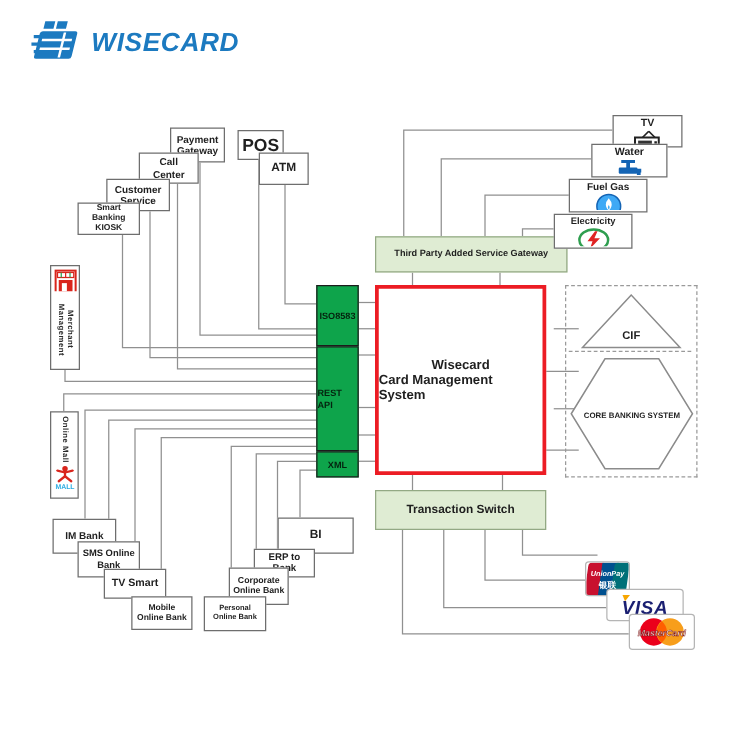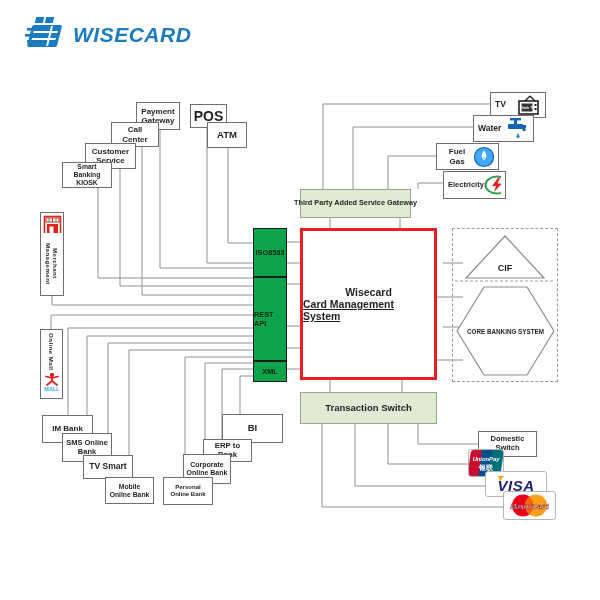--- a/index.html
+++ b/index.html
@@ -10,25 +10,25 @@
         align-items:center;justify-content:center;text-align:center;font-weight:bold;
         color:#1f1f1f;line-height:1.15;padding:1px 2px;box-sizing:border-box;}
   .soft{background:#dfecd3;border:1px solid #93a984;}
   .gb{position:absolute;left:253px;width:34px;background:#0ea44b;border:1px solid #1c1c1c;
       display:flex;align-items:center;justify-content:center;font-weight:bold;font-size:7.3px;
       color:#05230f;box-sizing:border-box;z-index:2;}
   .redbox{position:absolute;left:300px;top:228px;width:137px;height:152px;background:#fff;
       border:3px solid #ec1c24;box-sizing:border-box;display:flex;flex-direction:column;
       align-items:center;justify-content:center;z-index:2;}
   .redbox .l1{font-weight:bold;font-size:10.5px;color:#1f1f1f;}
-  .redbox .l2{font-weight:bold;font-size:10.5px;color:#1f1f1f;text-decoration:underline;}
+  .redbox .l2{font-weight:bold;font-size:10.5px;color:#1f1f1f;}
   .dashedbox{position:absolute;left:452px;top:228px;width:106px;height:154px;
       border:1px dashed #9a9a9a;box-sizing:border-box;z-index:1;}
   .vlabel{writing-mode:vertical-rl;font-weight:bold;font-size:6.2px;letter-spacing:.4px;color:#2a2a2a;}
-  .util{justify-content:space-between;padding:1px 4px;}
+  .util{justify-content:space-between;padding:1px 4px;flex-direction:column;}
   .util .lbl{font-size:8.5px;}
   .card{position:absolute;border:1px solid #b5b5b5;border-radius:3px;background:#fff;
         box-sizing:border-box;display:flex;justify-content:center;overflow:hidden;}
   .brand{position:absolute;left:73px;top:23px;font-size:21px;font-weight:bold;font-style:italic;
         color:#1c7ac0;letter-spacing:.5px;z-index:3;}
 </style>
 </head>
 <body>
 
 <div id="canvas">
@@ -129,21 +129,21 @@
         <rect x="3" y="7" width="15" height="5" rx="1"></rect>
         <rect x="9" y="2" width="3" height="6"></rect>
         <rect x="5" y="1" width="11" height="2.4"></rect>
         <rect x="16" y="8" width="5" height="3"></rect>
         <rect x="17.5" y="10" width="3" height="4"></rect>
       </g>
       <path d="M13 16 q2.5 4 0 5.5 q-2.5 -1.5 0 -5.5" fill="#2a8fd8"></path>
       <circle cx="13" cy="19.5" r="1.6" fill="#2a8fd8"></circle>
     </svg>
   </div>
-  <div class="node util" style="left:436px;top:143px;width:63px;height:27px;z-index:3">
+  <div class="node util" style="left:455px;top:143px;width:63px;height:27px;z-index:3">
     <span class="lbl" style="font-size:8px">Fuel Gas</span>
     <svg width="22" height="22">
       <circle cx="11" cy="11" r="9.5" fill="#3fa9f5" stroke="#1464b4" stroke-width="1.2"></circle>
       <path d="M11 4.5 q3.5 4 1.8 7.5 q-0.6 1.6 -1.8 2.2 q-1.2 -0.6 -1.8 -2.2 q-1.7 -3.5 1.8 -7.5" fill="#fff"></path>
       <path d="M11 10 q1.4 2 0 3.6 q-1.4 -1.6 0 -3.6" fill="#3fa9f5"></path>
     </svg>
   </div>
   <div class="node util" style="left:443px;top:171px;width:63px;height:28px;z-index:4">
     <span class="lbl" style="font-size:7.5px">Electricity</span>
     <svg width="26" height="20">
@@ -178,21 +178,21 @@
         <line x1="9" y1="9" x2="14" y2="13"></line>
       </g>
       <text x="9" y="19" font-size="5.5" font-weight="bold" fill="#29abe2" text-anchor="middle">MALL</text>
     </svg>
   </div>
 
   <div class="gb" style="top:228px;height:49px">ISO8583</div>
   <div class="gb" style="top:277px;height:84px">REST API</div>
   <div class="gb" style="top:361px;height:21px">XML</div>
 
-  <div class="node soft" style="left:300px;top:189px;width:111px;height:29px;font-size:7.3px;
+  <div class="node soft" style="left:300px;top:189px;width:154px;height:29px;font-size:7.3px;
        white-space:nowrap;z-index:2">Third Party Added Service Gateway</div>
 
   <div class="redbox">
     <div class="l1">Wisecard</div>
     <div class="l2">Card Management System</div>
   </div>
 
   <div class="dashedbox">
     <svg width="104" height="152">
       <line x1="2" y1="52" x2="102" y2="52" stroke="#9a9a9a" stroke-dasharray="3,2"></line>
@@ -207,21 +207,20 @@
 
   <div class="node" style="left:42px;top:415px;width:51px;height:28px;font-size:8px;z-index:1">IM Bank</div>
   <div class="node" style="left:62px;top:433px;width:50px;height:29px;font-size:7.5px;z-index:2">SMS Online Bank</div>
   <div class="node" style="left:83px;top:455px;width:50px;height:24px;font-size:8.5px;z-index:3">TV Smart</div>
   <div class="node" style="left:105px;top:477px;width:49px;height:27px;font-size:6.8px;z-index:4">Mobile Online Bank</div>
   <div class="node" style="left:163px;top:477px;width:50px;height:28px;font-size:6px;z-index:4">Personal Online Bank</div>
   <div class="node" style="left:183px;top:454px;width:48px;height:30px;font-size:7px;z-index:3">Corporate Online Bank</div>
   <div class="node" style="left:203px;top:439px;width:49px;height:23px;font-size:7.8px;z-index:2">ERP to Bank</div>
   <div class="node" style="left:222px;top:414px;width:61px;height:29px;font-size:9.5px;z-index:1">BI</div>
 
-  <div class="node" style="left:478px;top:431px;width:59px;height:26px;font-size:7.5px;z-index:1;padding:1px 8px">Domestic Switch</div>
 
   <div class="card" style="left:468px;top:449px;width:36px;height:28px;z-index:2">
     <svg width="34" height="26">
       <g>
         <rect x="0" y="0" width="14" height="26" rx="3" fill="#c8102e" transform="skewX(-8) translate(2,0)"></rect>
         <rect x="11" y="0" width="13" height="26" fill="#00508f" transform="skewX(-8) translate(2,0)"></rect>
         <rect x="21" y="0" width="12" height="26" rx="3" fill="#007078" transform="skewX(-8) translate(2,0)"></rect>
       </g>
       <text x="17" y="11" font-size="5.8" font-weight="bold" font-style="italic" fill="#fff" text-anchor="middle">UnionPay</text>
       <text x="17" y="20" font-size="7" font-weight="bold" fill="#fff" text-anchor="middle">银联</text>

